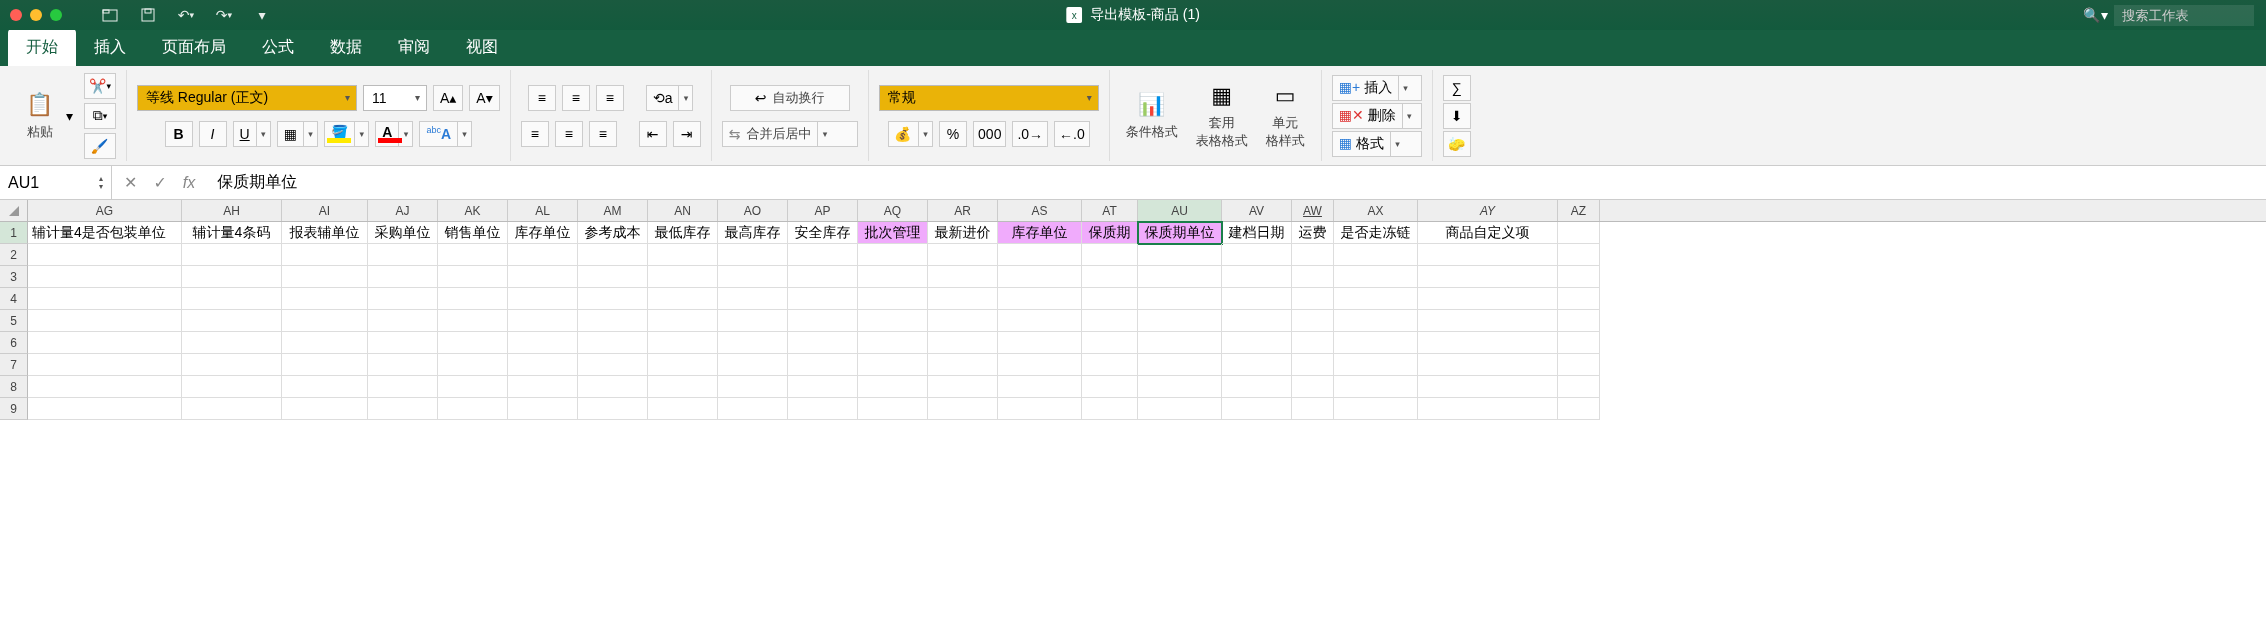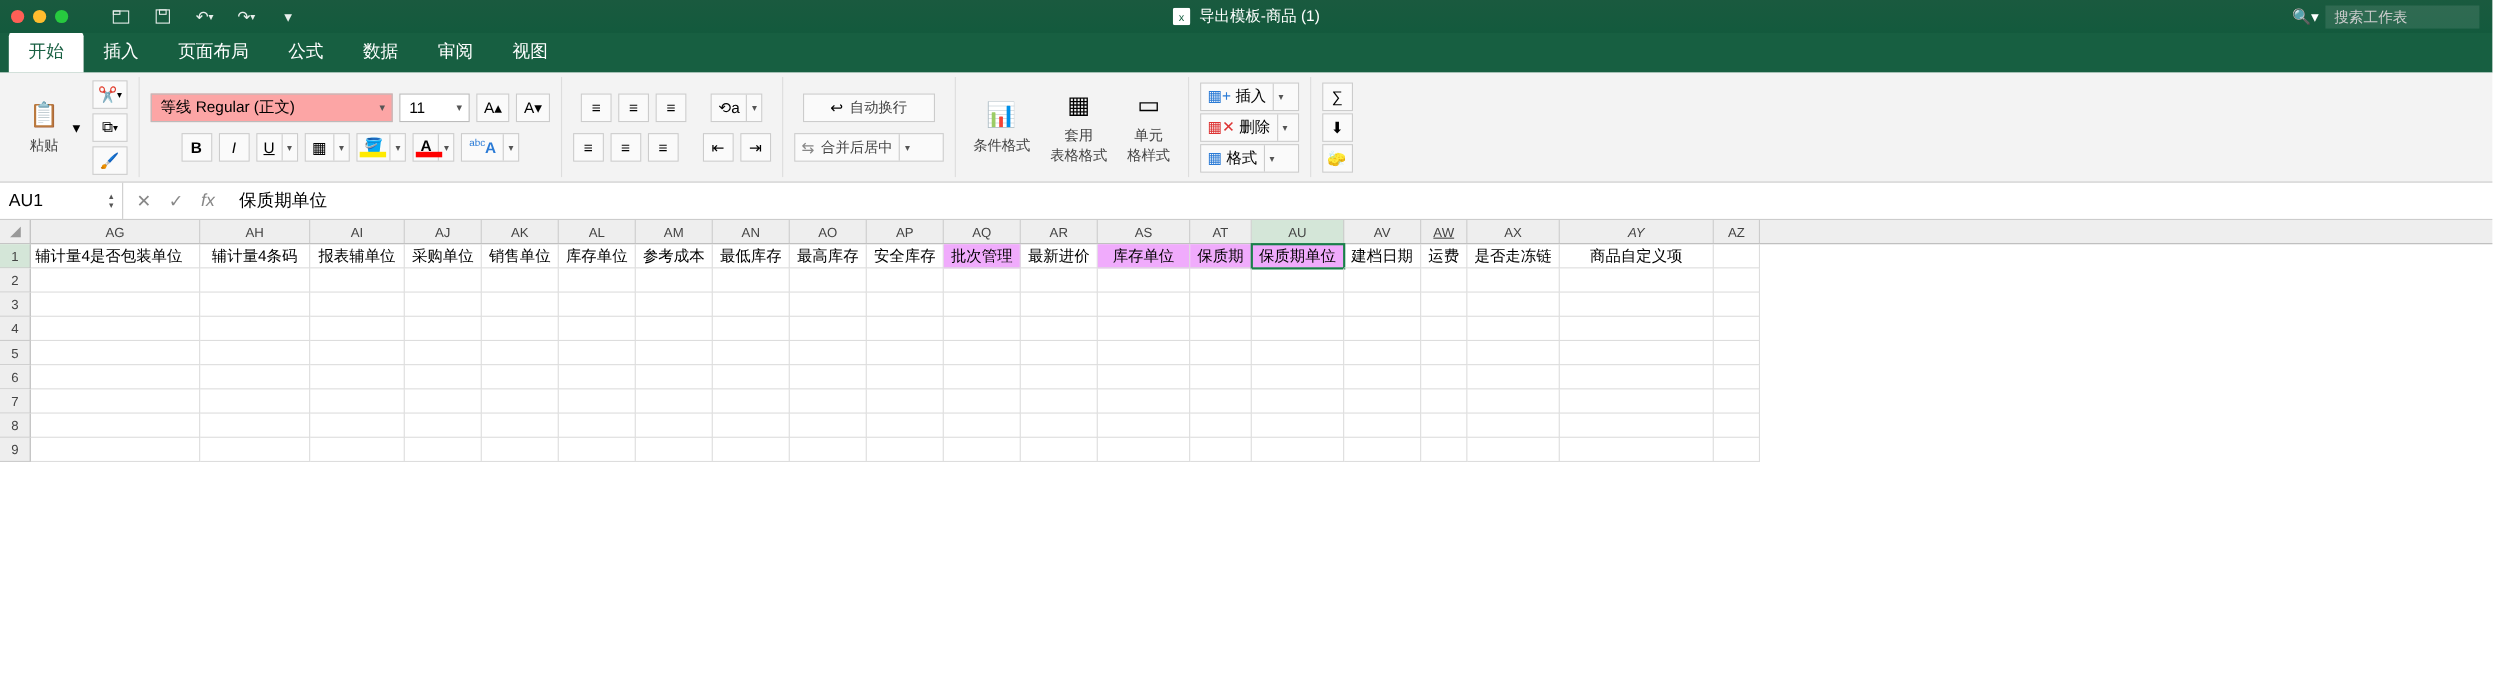--- a/index.html
+++ b/index.html
@@ -29,21 +29,21 @@
   .group:last-child { border-right:none; }
   .row { display:flex; align-items:center; gap:6px; height:32px; }
   .btn { border:1px solid #ccc; background:#fafafa; height:26px; min-width:28px; display:flex; align-items:center; justify-content:center; padding:0 4px; cursor:pointer; font-size:14px; }
   .split { border:1px solid #ccc; display:flex; align-items:center; height:26px; background:#fafafa; }
   .split > span { padding:0 6px; }
   .dd { width:14px; display:flex; align-items:center; justify-content:center; border-left:1px solid #ccc; height:100%; }
   .dd::after { content:"▾"; font-size:9px; color:#555; }
   .bigbtn { display:flex; flex-direction:column; align-items:center; gap:4px; padding:2px 6px; cursor:pointer; font-size:13px; }
   .bigbtn .ico { width:28px; height:28px; display:flex; align-items:center; justify-content:center; font-size:22px; }
   .label-sm { font-size:13px; color:#444; }
-  .font-sel { border:1px solid #bbb; height:26px; background:#fca5a5; padding:0 26px 0 8px; width:220px; position:relative; display:flex; align-items:center; }
+  .font-sel { border:1px solid #bbb; height:26px; background:#eab308; padding:0 26px 0 8px; width:220px; position:relative; display:flex; align-items:center; }
   .size-sel { border:1px solid #bbb; height:26px; background:#fff; padding:0 22px 0 8px; width:64px; position:relative; display:flex; align-items:center; }
   .sel-arrow::after { content:"▾"; font-size:10px; color:#555; position:absolute; right:6px; }
   .yellow-bar { height:5px; background:#ffea00; width:24px; position:absolute; bottom:1px; left:2px; }
   .red-bar { height:5px; background:#ff0000; width:24px; position:absolute; bottom:1px; left:2px; }
   .relbtn { position:relative; }
   .grey { color:#888; }
 
   
   .fbar { height:34px; border-bottom:1px solid #ccc; display:flex; align-items:center; font-size:16px; }
   .namebox { width:112px; border-right:1px solid #ccc; padding:0 8px; height:100%; display:flex; align-items:center; justify-content:space-between; }
@@ -235,20 +235,45 @@
         <div class="split grey" style="width:136px;">
           <span style="display:flex;gap:6px;align-items:center;">
               <span>⇆</span>
               <span class="label-sm">合并后居中</span>
             </span>
           <span class="dd"></span>
         </div>
       </div>
     </div>
 
+    <div class="group">
+      <div class="row">
+        <div class="font-sel sel-arrow" style="width:220px;">
+            <span>常规</span>
+          </div>
+      </div>
+      <div class="row">
+        <div class="split">
+            <span>💰</span>
+            <span class="dd"></span>
+          </div>
+        <div class="btn">
+            <span>%</span>
+          </div>
+        <div class="btn">
+            <span>000</span>
+          </div>
+        <div class="btn">
+            <span>.0→</span>
+          </div>
+        <div class="btn">
+            <span>←.0</span>
+          </div>
+      </div>
+    </div>
 
     <div class="group">
       <div class="row" style="height:auto;">
         <div class="bigbtn">
           <span class="ico">📊</span>
           <span class="label-sm">条件格式</span>
         </div>
         <div class="bigbtn">
           <span class="ico">▦</span>
           <span class="label-sm" style="white-space:pre;text-align:center;">套用

